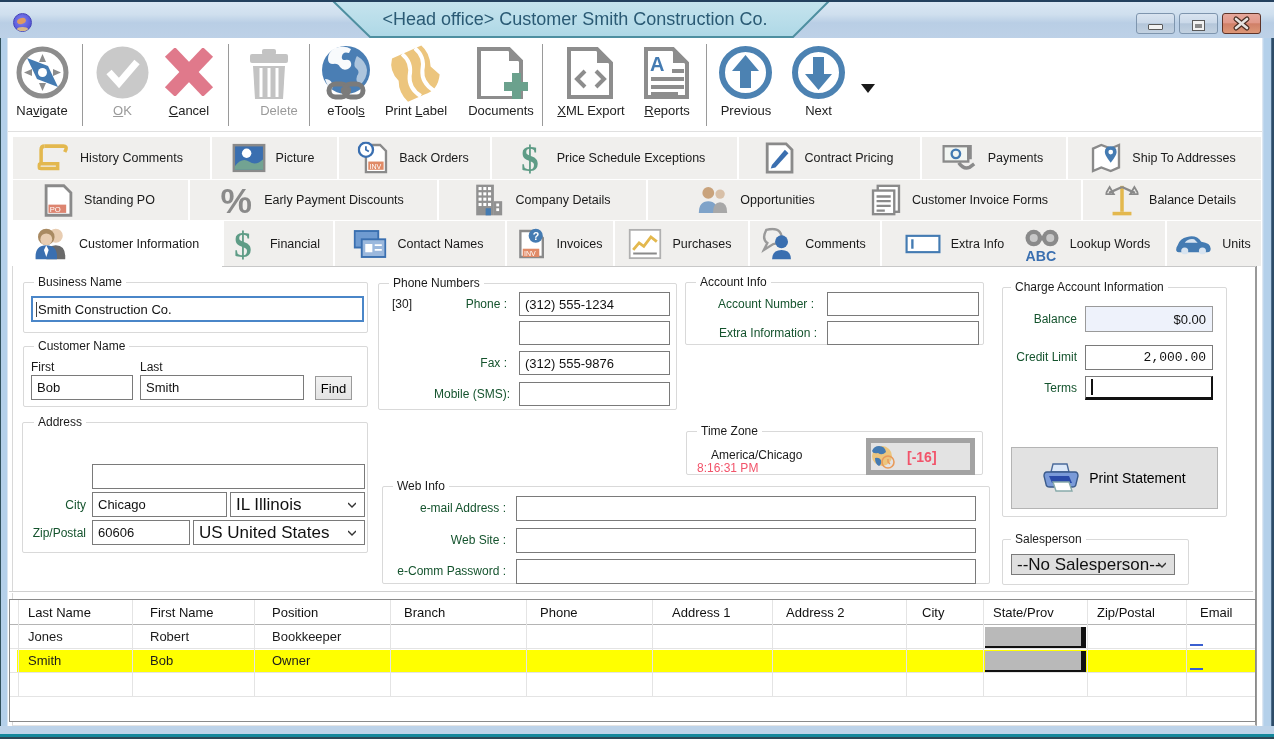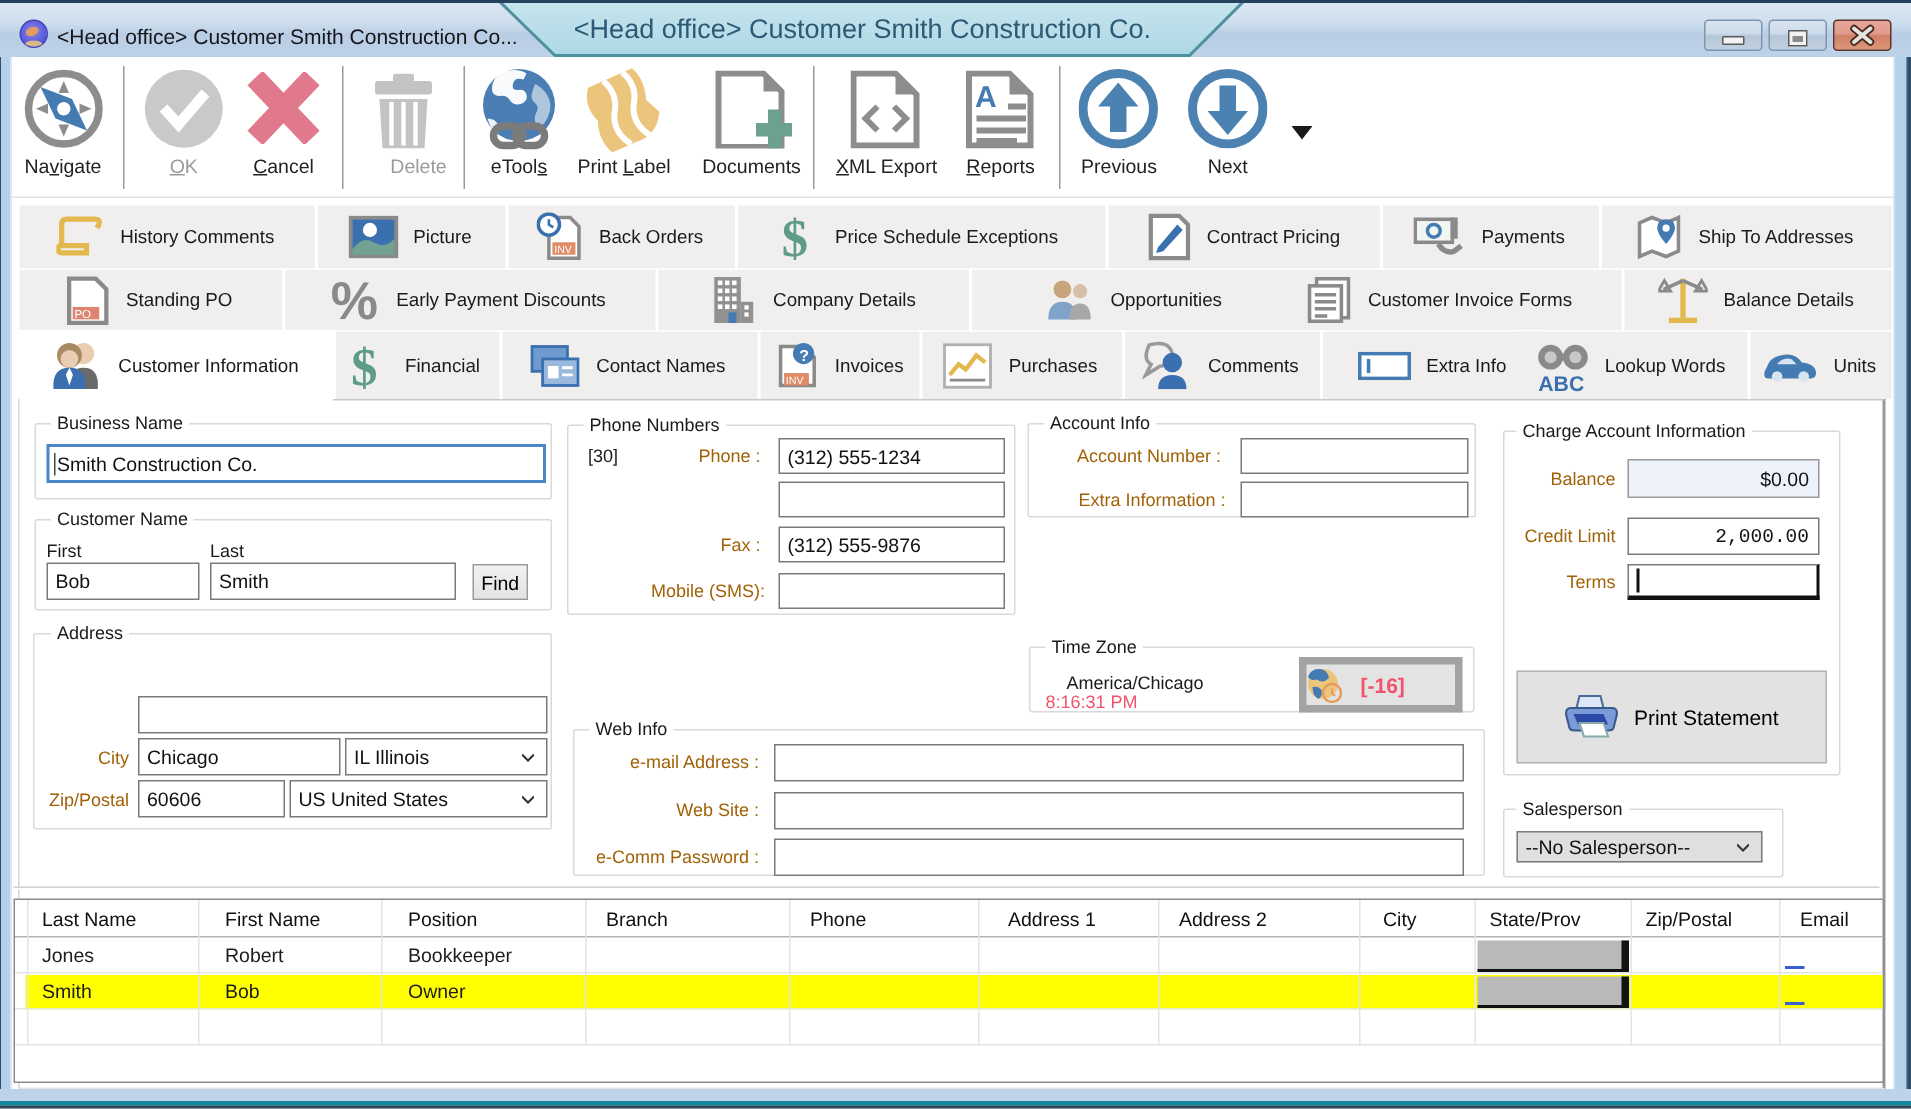--- a/index.html
+++ b/index.html
@@ -53,41 +53,40 @@
 .trow3 { top:221px; height:45px; }
 
 
 #page { left:12px; top:266px; width:1245px; height:460px; background:#fff; border-right:2px solid #999; border-bottom:1px solid #e4e4e4; border-left:1px solid #d8d8d8; }
 #pagetop { left:222px; top:266px; width:1034px; height:1px; background:#c8c8c8; }
 
 .group { position:absolute; border:1px solid #d9d9d9; border-radius:2px; }
 .glabel { position:absolute; top:-8px; background:#fff; font-size:12px; color:#1a1a1a; padding:0 4px; white-space:nowrap; }
 .inp { position:absolute; background:#fff; border:1px solid #7a7a7a; font-size:13px; color:#111; padding-left:5px; display:flex; align-items:center; }
 .lbl { position:absolute; font-size:12px; color:#1a1a1a; white-space:nowrap; }
-.lblr { position:absolute; font-size:12px; color:#a16207; white-space:nowrap; text-align:right; }
-.combo { position:absolute; background:#fff; border:1px solid #7a7a7a; font-size:13px; color:#111; padding-left:5px; display:flex; align-items:center; }
+.lblr { position:absolute; font-size:12px; color:#14532d; white-space:nowrap; text-align:right; }
+.combo { position:absolute; background:#fff; border:1px solid #7a7a7a; font-size:17px; color:#111; padding-left:5px; display:flex; align-items:center; }
 .chev { position:absolute; right:8px; top:50%; margin-top:-4px; width:8px; height:8px; }
 
 
 #gridwrap { left:9px; top:599px; width:1247px; height:123px; background:#fff; border:1px solid #8a8a8a;padding-left:28px; }
 .gv { position:absolute; top:0; width:1px; height:97px; background:#e4e4e4; }
 .gh { position:absolute; left:0; width:1245px; height:1px; background:#e4e4e4; }
 .hcell { position:absolute; top:5px; font-size:13px; color:#111; }
 .ccell { position:absolute; font-size:13px; color:#1c1c1c; }
 #yellowrow { position:absolute; left:7px; top:50px; width:1238px; height:23px; background:#ffff00; }
 #watermark { position:absolute; left:352px; top:13px; font-size:59px; font-weight:bold; color:rgba(187,187,187,0.62); letter-spacing:-3px; white-space:nowrap; }
 #watermark .com { font-size:38px; letter-spacing:1px; }
 </style>
 </head>
 <body>
 <div id="win">
 
   <div class="abs" id="titlebar"></div>
   <div class="abs" id="titleicon"></div>
-  <div class="abs" id="titletext">&lt;Head office&gt; Customer Smith Construction Co...</div>
   <svg class="abs" id="tabshape" viewBox="0 0 520 40">
     <defs>
         <linearGradient id="tg" x1="0" y1="0" x2="0" y2="1">
       <stop offset="0" stop-color="#c6e4ee"></stop>
           <stop offset="1" stop-color="#aed8e6"></stop>
     </linearGradient>
       </defs>
     <polygon points="13,1 509,1 473,37 50,37" fill="url(#tg)" stroke="#4e8fa0" stroke-width="2"></polygon>
   </svg>
   <div class="abs" style="left:0;top:0;width:1274px;height:2px;background:#24415e"></div>

